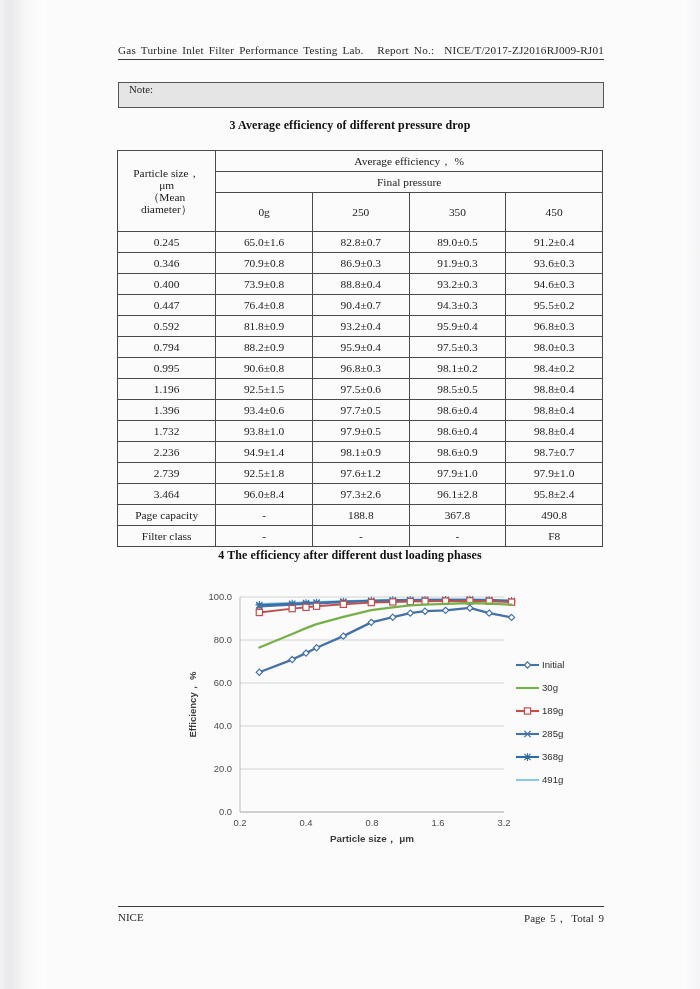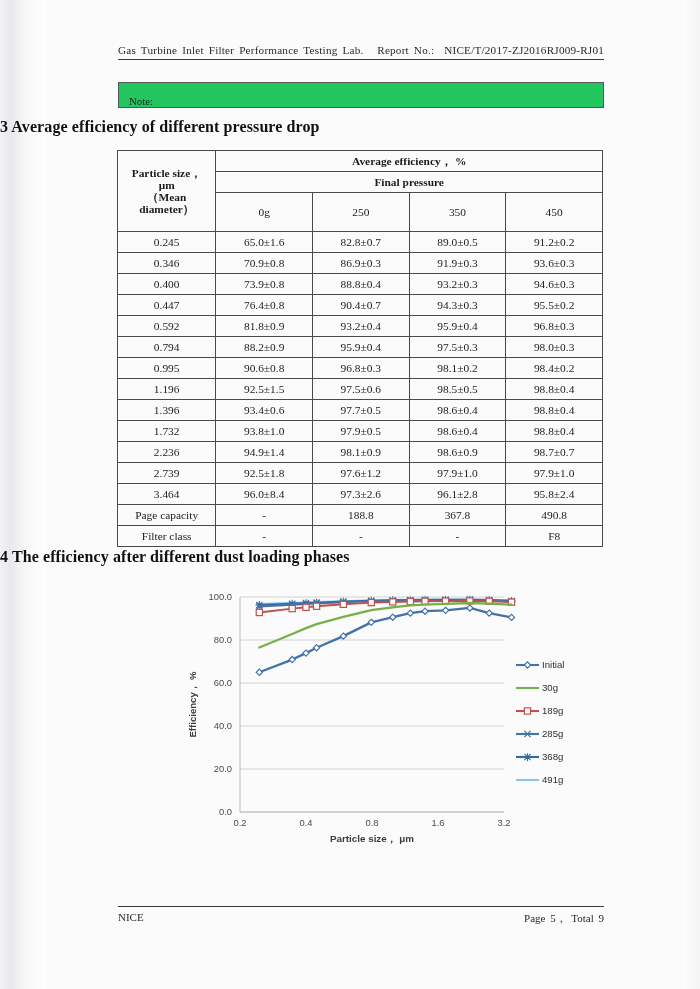--- a/index.html
+++ b/index.html
@@ -36,51 +36,51 @@
     color:#2a2a2a;
   }
   .hdr-left{white-space:nowrap;word-spacing:2px;}
   .hdr-right{white-space:nowrap;}
   .hdr-right .rn-label{margin-right:7px;word-spacing:2px;}
 
   
   .note-box{
     position:absolute;left:118px;top:82px;width:484px;height:24px;
     border:1.5px solid #55555a;
-    display:flex;align-items:flex-end;
-    background:#22c55e;
+    display:flex;align-items:flex-start;
+    background:#e5e5e5;
   }
   .note-box .note-label{margin-left:10px;margin-right:9px;font-size:10.8px;}
   .note-box .note-text{font-size:10.8px;}
 
   
   .section-title{
-    position:absolute;width:700px;text-align:left;
-    font-weight:bold;font-size:16px;
+    position:absolute;width:700px;text-align:center;
+    font-weight:bold;font-size:12px;
     font-family:"Liberation Serif",serif;
     letter-spacing:.1px;color:#111;
   }
   #title-3{top:118px;}
   #title-4{top:548px;}
 
   
   .tbl-wrap{position:absolute;left:117px;top:150px;width:486px;}
   table.data{
     border-collapse:collapse;width:486px;
     font-size:11.4px;color:#1b1b1b;
   }
   table.data td,table.data th{
     border:1px solid #4a4a4a;
     text-align:center;
     padding:0;
     height:20px;
     font-weight:normal;
     font-family:"Liberation Serif",serif;
   }
-  table.data th{font-weight:bold;}
+  table.data th{font-weight:normal;}
   .col-first{width:98px;}
   .col-d{width:97px;}
   .pcell{line-height:1.06;padding:2px 0 3px;}
   .pcell div{white-space:nowrap;}
   .r-label{font-weight:normal;}
 
   
   .chart-area{
     position:absolute;left:118px;top:578px;width:484px;height:278px;
   }
@@ -139,21 +139,21 @@
           <td class="col-d">350</td>
           <td class="col-d">450</td>
         </tr>
       </thead>
       <tbody id="tbody">
           <tr>
             <td class="col-first">0.245</td>
             <td class="col-d">65.0±1.6</td>
             <td class="col-d">82.8±0.7</td>
             <td class="col-d">89.0±0.5</td>
-            <td class="col-d">91.2±0.2</td>
+            <td class="col-d">91.2±0.4</td>
           </tr>
           <tr>
             <td class="col-first">0.346</td>
             <td class="col-d">70.9±0.8</td>
             <td class="col-d">86.9±0.3</td>
             <td class="col-d">91.9±0.3</td>
             <td class="col-d">93.6±0.3</td>
           </tr>
           <tr>
             <td class="col-first">0.400</td>

